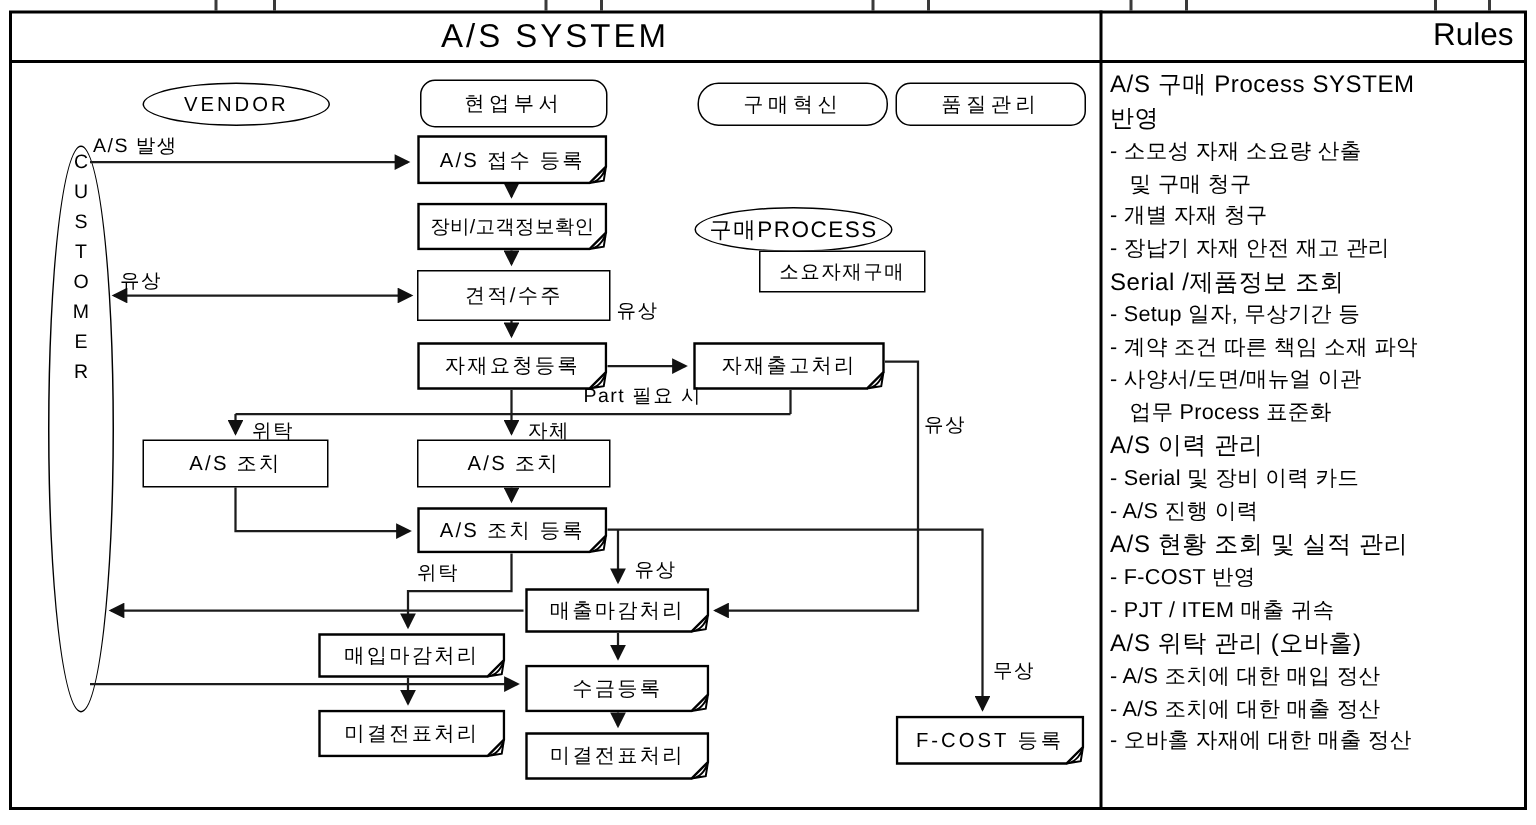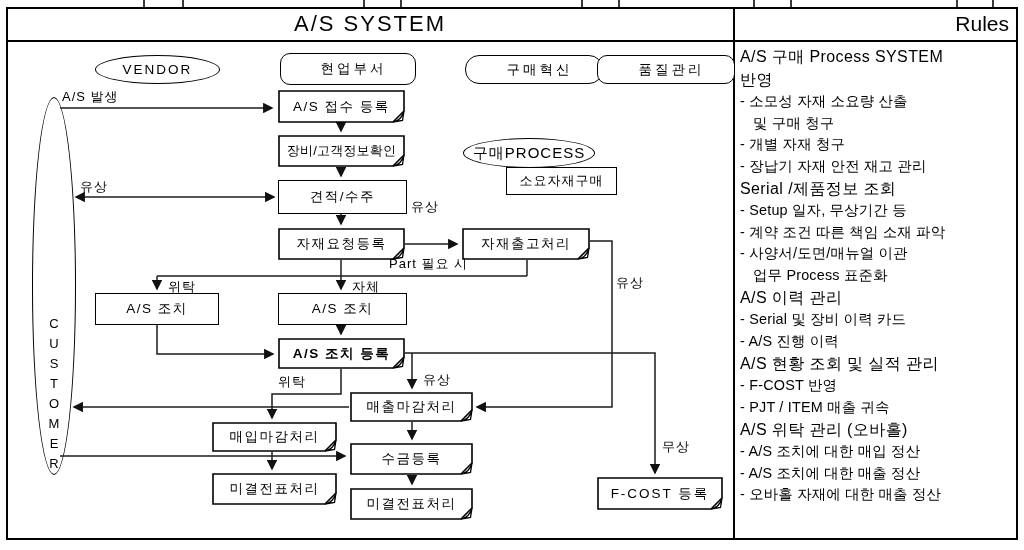--- a/index.html
+++ b/index.html
@@ -9,30 +9,30 @@
   #frame{position:absolute;left:6px;top:7px;width:1008px;height:529px;border:2px solid #000;}
   #hline{position:absolute;left:6px;top:40px;width:1012px;height:2px;background:#000;}
   #vdiv{position:absolute;left:733px;top:7px;width:2px;height:531px;background:#000;}
   #title{position:absolute;left:7px;top:11px;width:726px;text-align:center;
          font-size:22px;letter-spacing:2px;}
   #rules-title{position:absolute;left:735px;top:12px;width:274px;text-align:right;font-size:21px;}
   svg#wires{position:absolute;left:0;top:0;z-index:2;pointer-events:none;}
   .node{position:absolute;z-index:3;display:flex;align-items:center;justify-content:center;
         background:#fff;font-size:13.5px;letter-spacing:1.5px;white-space:nowrap;}
   .rect{border:1.6px solid #000;}
-  .round{border:1.6px solid #000;border-radius:10px;letter-spacing:3px;padding-left:11px;}
+  .round{border:1.6px solid #000;border-radius:10px;letter-spacing:3px;}
   .ellipse{border:1.4px solid #000;border-radius:50%;letter-spacing:1px;}
   .doc{background:transparent;}
   .doc>svg{position:absolute;left:0;top:0;}
   .doc>span{position:relative;z-index:1;background:transparent;}
   .tight{letter-spacing:0.2px;font-size:13px;}
   .latin{letter-spacing:2px;}
   #customer{position:absolute;left:32px;top:97px;width:42px;height:376px;z-index:1;
             border:1.5px solid #000;border-radius:50%;background:#fff;
-            display:flex;align-items:flex-end;justify-content:center;}
+            display:flex;align-items:flex-start;justify-content:center;}
   #customer span{display:block;width:15px;word-break:break-all;line-height:20px;
                  font-size:13px;text-align:center;}
   .elabel{position:absolute;z-index:4;font-size:13px;letter-spacing:1px;white-space:nowrap;}
   #rules-list{position:absolute;left:740px;top:45px;width:276px;z-index:3;}
   .rl-header{font-size:16px;line-height:23px;letter-spacing:0.4px;white-space:nowrap;}
   .rl-item{font-size:14.4px;line-height:21.5px;letter-spacing:0.2px;white-space:nowrap;}
   .rl-cont{font-size:14.4px;line-height:21.5px;padding-left:13px;letter-spacing:0.2px;white-space:nowrap;}
 </style>
 </head>
 <body>
@@ -155,21 +155,21 @@
     </div>
 
   <div class="node rect" style="left:95px;top:293px;width:122px;height:30px;">
     <span>A/S 조치</span>
     </div>
 
   <div class="node rect" style="left:278px;top:293px;width:127px;height:30px;">
     <span>A/S 조치</span>
     </div>
 
-  <div class="node doc" style="left:278px;top:338px;width:127px;height:31px;font-weight:bold;">
+  <div class="node doc" style="left:278px;top:338px;width:127px;height:31px;">
       <svg width="127" height="31">
         <path d="M1,1 H126 V19 L115,30 H1 Z" fill="#fff" stroke="#000" stroke-width="1.6"></path>
         <path d="M115,30 Q123,29 126,19 L124.5,28.5 Z" fill="#fff" stroke="#000" stroke-width="1.3"></path>
       </svg>
     <span>A/S 조치 등록</span>
     </div>
 
   <div class="node doc" style="left:350px;top:392px;width:123px;height:30px;">
       <svg width="123" height="30">
         <path d="M1,1 H122 V18 L111,29 H1 Z" fill="#fff" stroke="#000" stroke-width="1.6"></path>

